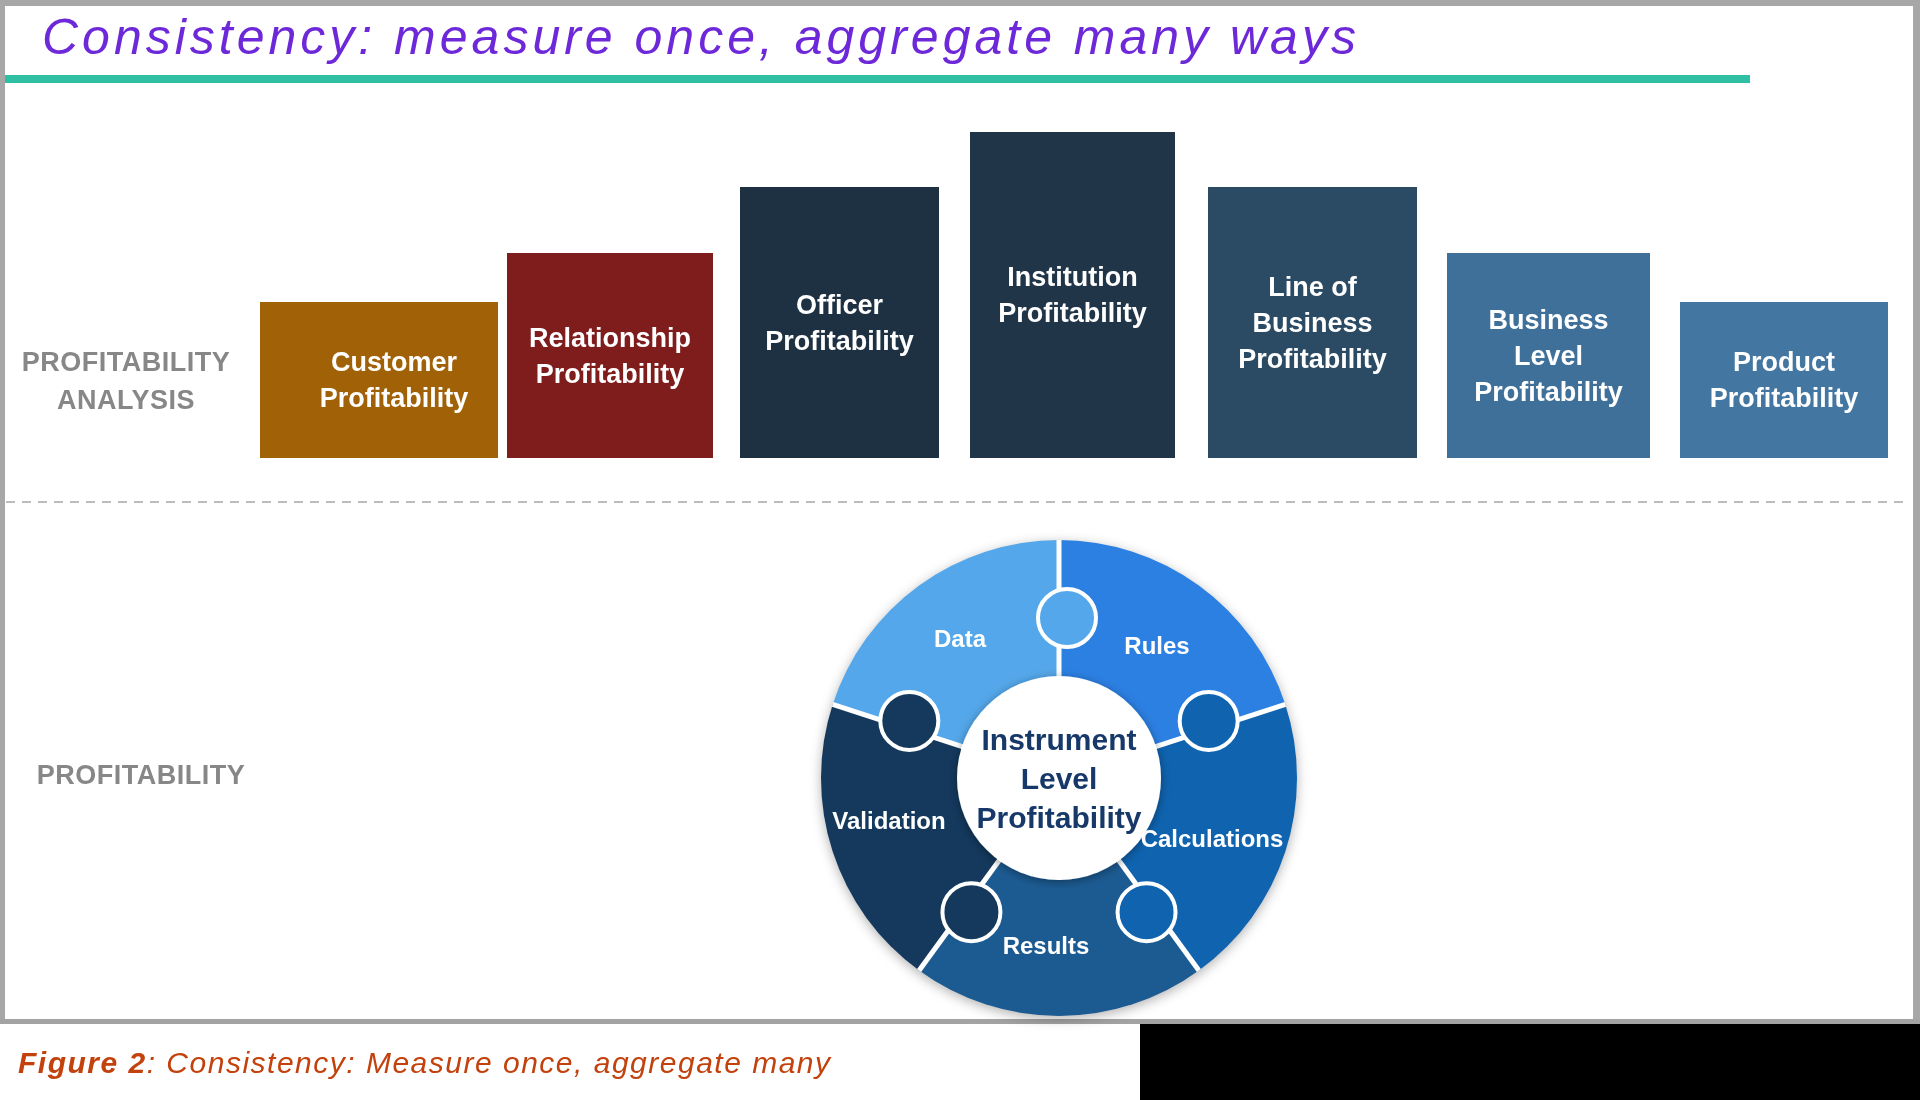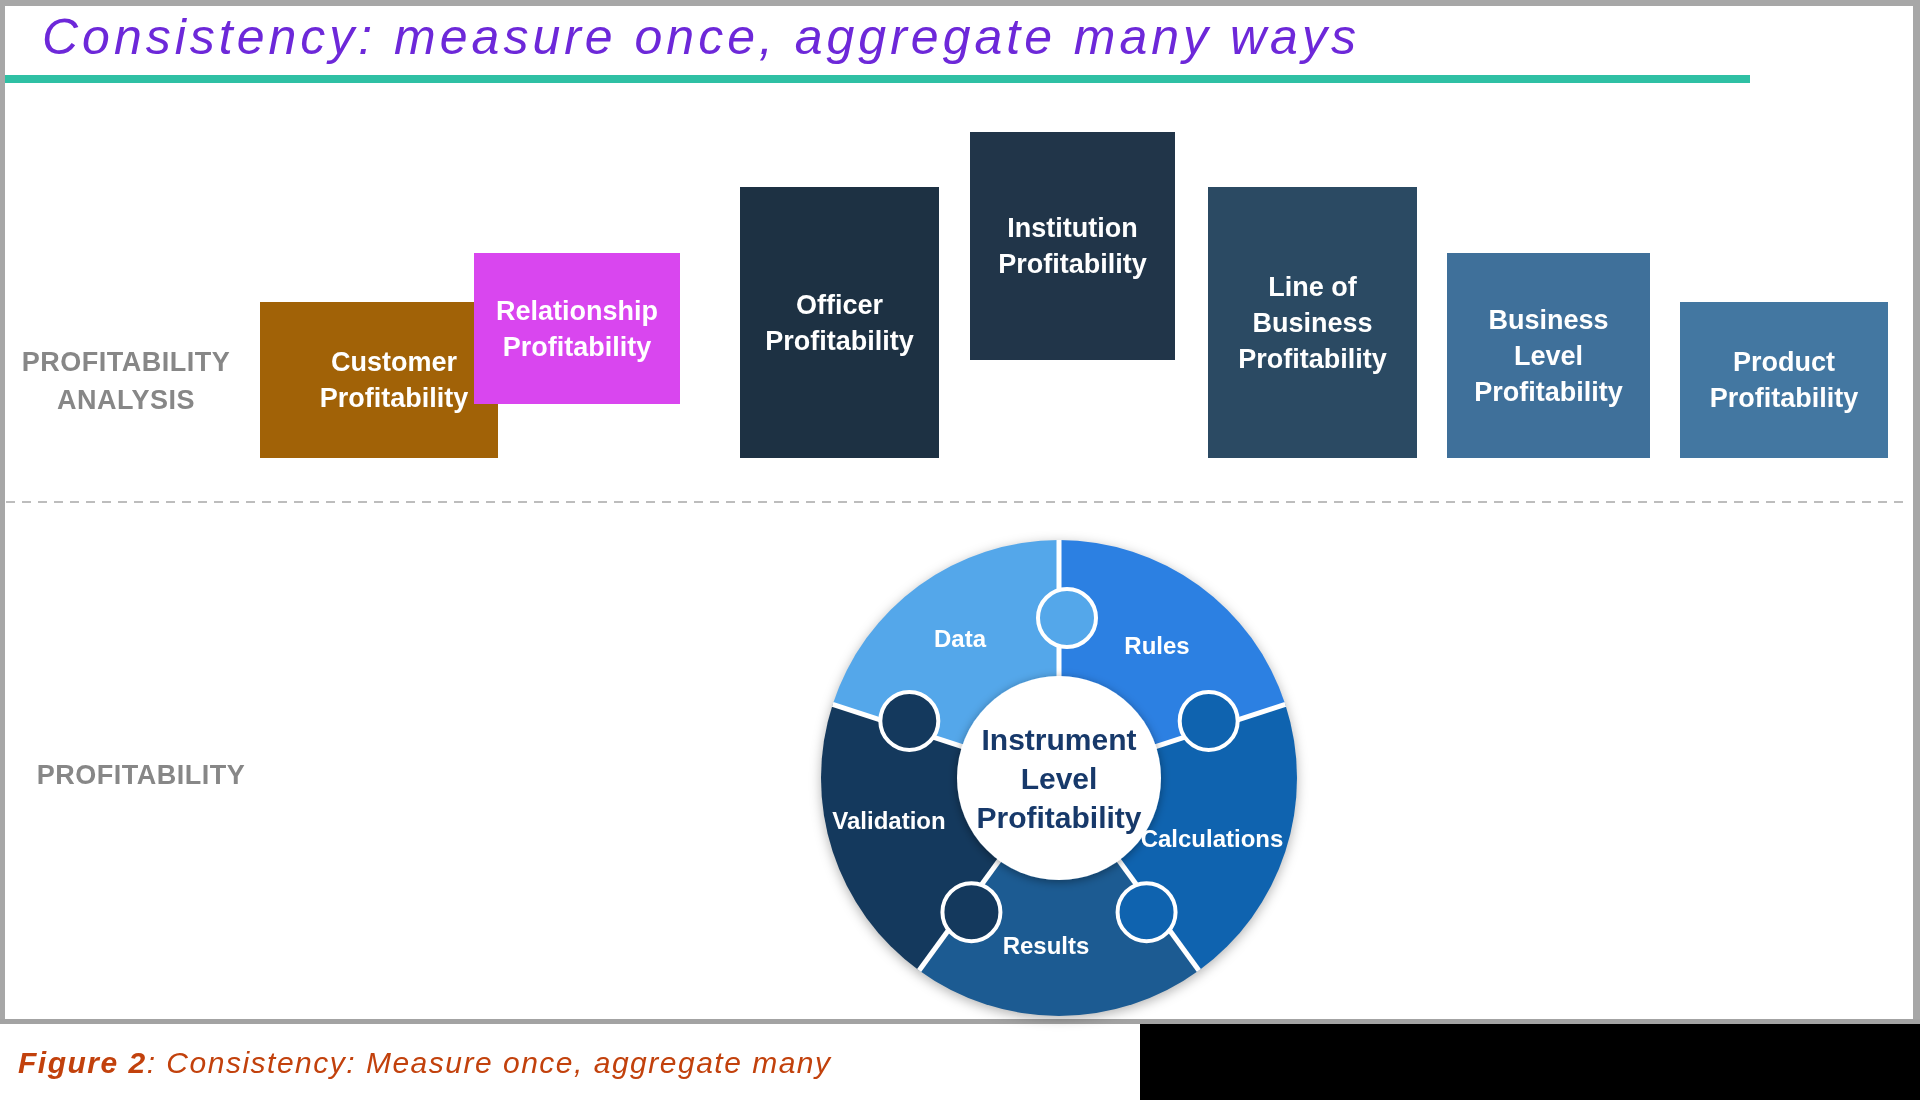--- a/index.html
+++ b/index.html
@@ -52,29 +52,29 @@
   <div class="seclabel" id="label-analysis">
     <div>PROFITABILITY</div>
     <div>ANALYSIS</div>
   </div>
 
   <div id="bars-container">
       <div class="bar" style="left: 260px; top: 302px; width: 208px; height: 156px; background: #a16207; padding-left: 30px;">
         <div>Customer</div>
         <div>Profitability</div>
       </div>
-      <div class="bar" style="left: 474px; top: 253px; width: 206px; height: 151px; background: #d946ef;">
+      <div class="bar" style="left: 507px; top: 253px; width: 206px; height: 205px; background: #7f1d1d;">
         <div>Relationship</div>
         <div>Profitability</div>
       </div>
       <div class="bar" style="left: 740px; top: 187px; width: 199px; height: 271px; background: rgb(29, 49, 67);">
         <div>Officer</div>
         <div>Profitability</div>
       </div>
-      <div class="bar" style="left: 970px; top: 132px; width: 205px; height: 228px; background: rgb(33, 53, 73);">
+      <div class="bar" style="left: 970px; top: 132px; width: 205px; height: 326px; background: rgb(33, 53, 73);">
         <div>Institution</div>
         <div>Profitability</div>
       </div>
       <div class="bar" style="left: 1208px; top: 187px; width: 209px; height: 271px; background: rgb(43, 74, 99); text-align: center;">
         <div>Line of</div>
         <div>Business</div>
         <div>Profitability</div>
       </div>
       <div class="bar" style="left: 1447px; top: 253px; width: 203px; height: 205px; background: rgb(63, 112, 154);">
         <div>Business</div>

